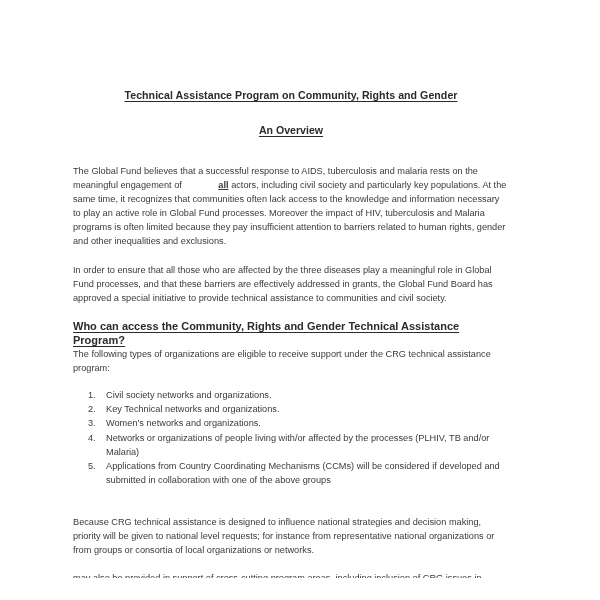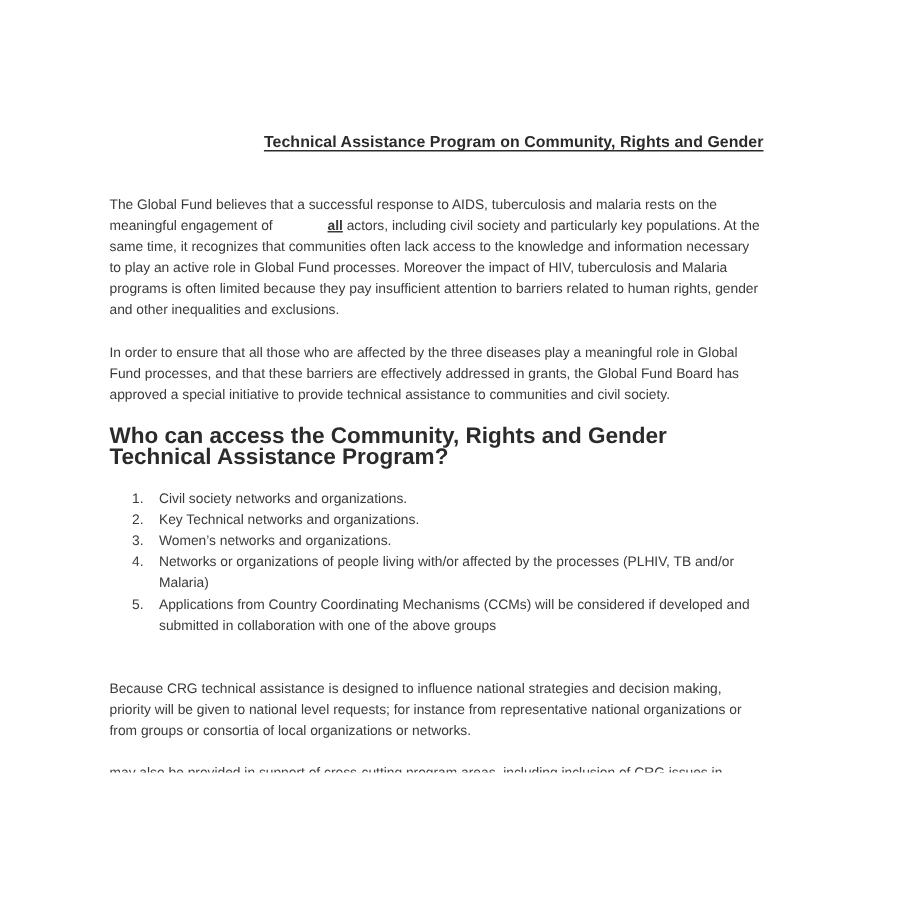--- a/index.html
+++ b/index.html
@@ -23,21 +23,21 @@
   .content {
     position: absolute;
     left: 73px;
     top: 88px;
     width: 436px;
   }
   .doc-title {
     font-size: 10.6px;
     font-weight: bold;
     color: #2b2b2b;
-    text-align: right;
+    text-align: center;
     text-decoration: underline;
     text-underline-offset: 2px;
     letter-spacing: 0.05px;
     margin: 0;
     line-height: 14px;
   }
   .doc-subtitle {
     font-size: 10.6px;
     font-weight: bold;
     color: #2b2b2b;
@@ -52,23 +52,24 @@
     font-size: 9.2px;
     color: #3a3a3a;
     line-height: 14.1px;
     margin: 0;
     text-align: left;
   }
   .gap-lg { height: 27px; }
   .gap-md { height: 14px; }
   .gap-sm { height: 13px; }
   .section-heading {
-    font-size: 15px;
+    font-size: 11px;
     font-weight: bold;
     color: #2b2b2b;
+    text-decoration: underline;
     text-underline-offset: 2px;
     line-height: 14.1px;
     margin: 0;
   }
   .num-list {
     margin: 0;
     padding: 0;
     list-style: none;
   }
   .num-list li {
@@ -107,33 +108,35 @@
   }
 </style>
 </head>
 <body>
 
 <div class="page">
   <div class="content">
 
     <div class="doc-title">Technical Assistance Program on Community, Rights and Gender</div>
 
+    <div class="doc-subtitle">An Overview</div>
 
     <div class="gap-lg"></div>
 
     <p class="para"><span>The Global Fund believes that a successful response to AIDS, tuberculosis and malaria rests on the meaningful engagement of </span><span class="underlined-word">all</span><span> actors, including civil society and particularly key populations. At the same time, it recognizes that communities often lack access to the knowledge and information necessary to play an active role in Global Fund processes. Moreover the impact of HIV, tuberculosis and Malaria programs is often limited because they pay insufficient attention to barriers related to human rights, gender and other inequalities and exclusions.</span></p>
 
     <div class="gap-md"></div>
 
     <p class="para">In order to ensure that all those who are affected by the three diseases play a meaningful role in Global Fund processes, and that these barriers are effectively addressed in grants, the Global Fund Board has approved a special initiative to provide technical assistance to communities and civil society.</p>
 
     <div class="gap-md"></div>
 
     <div class="section-heading">Who can access the Community, Rights and Gender Technical Assistance Program?</div>
 
+    <p class="para">The following types of organizations are eligible to receive support under the CRG technical assistance program:</p>
 
     <div class="gap-sm"></div>
 
     <ol class="num-list">
       <li>
           <span class="marker">1.</span>
           <span class="li-text">Civil society networks and organizations.</span>
         </li>
       <li>
           <span class="marker">2.</span>

